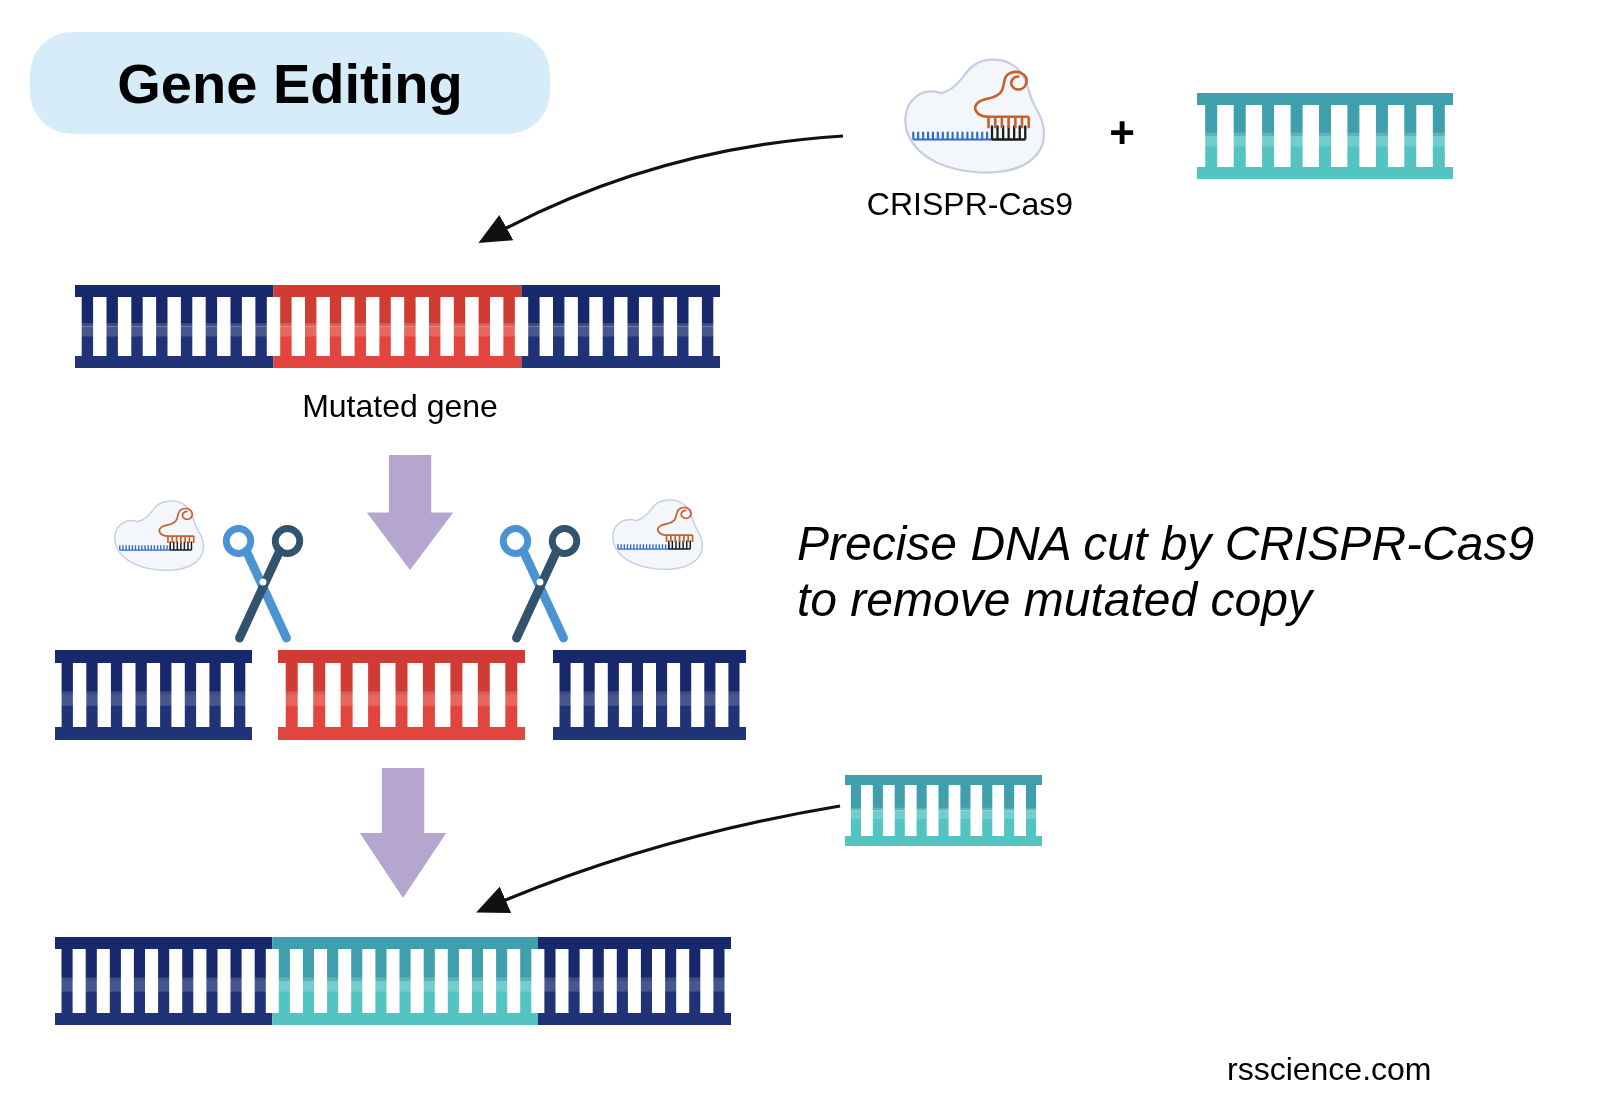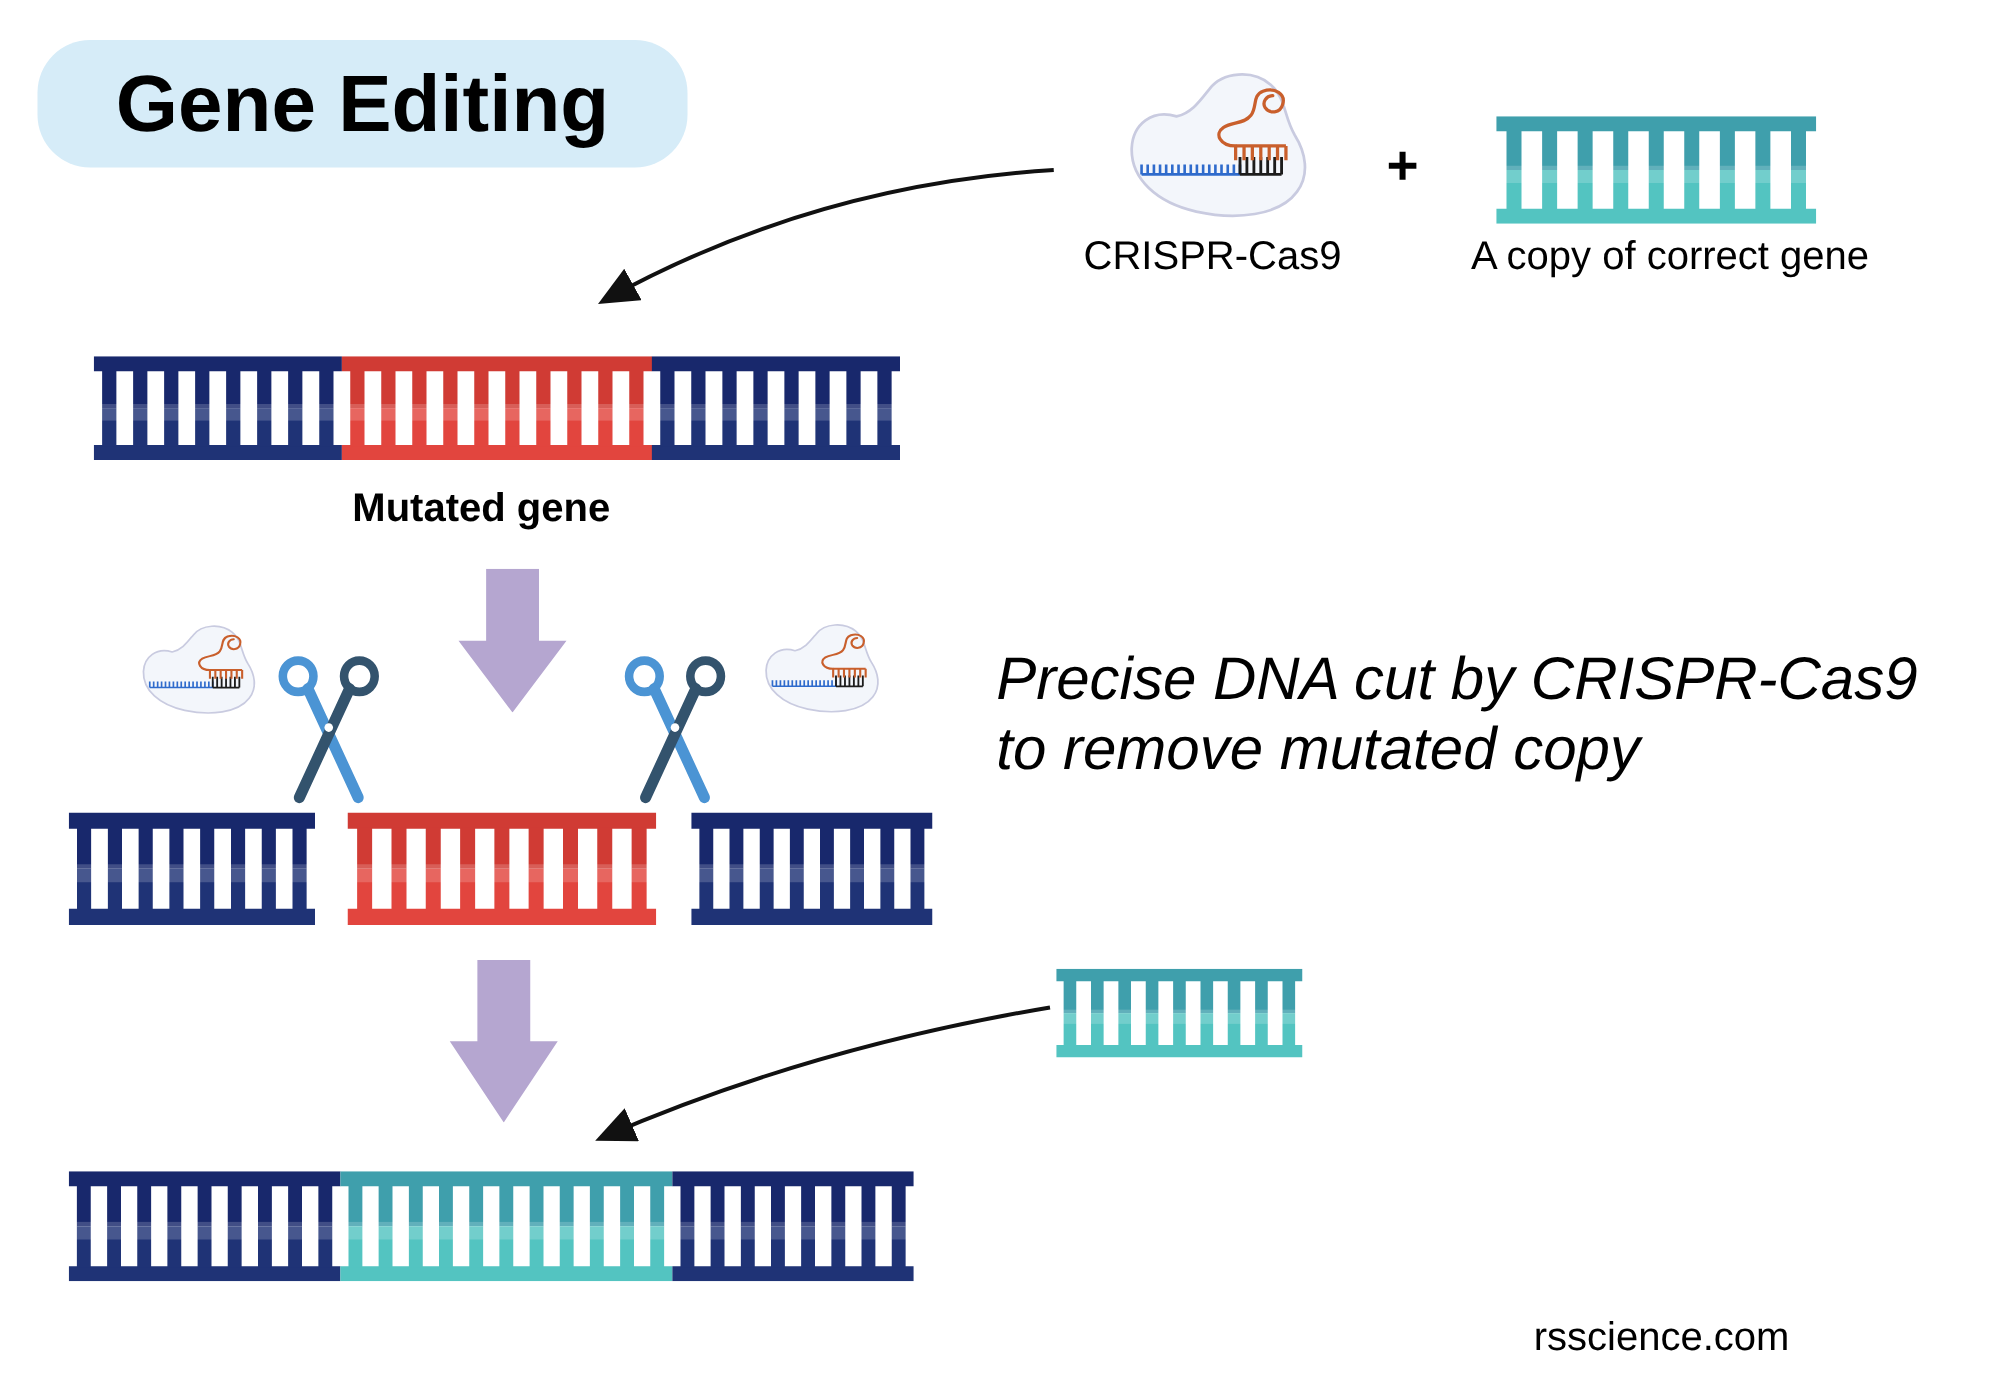--- a/index.html
+++ b/index.html
@@ -5,21 +5,21 @@
   html,body{margin:0;padding:0;background:#ffffff;}
   .canvas{
     position:relative;width:1599px;height:1109px;background:#ffffff;
     font-family:"Liberation Sans", sans-serif;color:#000;overflow:hidden;
   }
   .abs{position:absolute;}
   .title-pill{
     left:30px;top:32px;width:520px;height:102px;border-radius:42px;
     background:var(--title-bg,#d6ecf8);display:flex;align-items:center;justify-content:center;
   }
-  .title-text{font-size:64px;font-weight:bold;letter-spacing:0px;}
+  .title-text{font-size:56px;font-weight:bold;letter-spacing:0px;}
   .label{font-size:32px;text-align:center;}
   .plus{font-size:44px;font-weight:bold;text-align:center;line-height:58px;}
   .caption{font-size:48px;line-height:56px;white-space:nowrap;font-style:italic;}
   .caption span{display:block;}
   .watermark{font-size:32px;}
   .fig{position:absolute;}
   .fig svg{display:block;}
   .overlay{position:absolute;left:0;top:0;pointer-events:none;}
 </style>
 </head>
@@ -60,21 +60,20 @@
         <rect x="150.4" y="43.0" width="12.0" height="32.0" fill="#53c4c1"></rect>
         <rect x="178.9" y="11.0" width="12.0" height="32.0" fill="#3f9fac"></rect>
         <rect x="178.9" y="43.0" width="12.0" height="32.0" fill="#53c4c1"></rect>
         <rect x="207.3" y="11.0" width="12.0" height="32.0" fill="#3f9fac"></rect>
         <rect x="207.3" y="43.0" width="12.0" height="32.0" fill="#53c4c1"></rect>
         <rect x="235.8" y="11.0" width="12.0" height="32.0" fill="#3f9fac"></rect>
         <rect x="235.8" y="43.0" width="12.0" height="32.0" fill="#53c4c1"></rect>
         <rect x="0" y="39.6" width="256" height="13.8" fill="#ffffff" opacity="0.18"></rect>
       </svg>
     </div>
-  <div class="abs label" style="left:1146px;top:186px;width:380px;">A copy of correct gene</div>
 
   <div class="fig" id="ladder-mutated" style="left:75px;top:285px;width:645px;height:83px;">
       <svg width="645" height="83" viewBox="0 0 645 83">
         <rect x="0.0" y="0.0" width="198.5" height="12.0" fill="#18286c"></rect>
         <rect x="0.0" y="71.0" width="198.5" height="12.0" fill="#1f3376"></rect>
         <rect x="6.7" y="11.0" width="11.4" height="30.5" fill="#18286c"></rect>
         <rect x="6.7" y="41.5" width="11.4" height="30.5" fill="#1f3376"></rect>
         <rect x="31.5" y="11.0" width="11.4" height="30.5" fill="#18286c"></rect>
         <rect x="31.5" y="41.5" width="11.4" height="30.5" fill="#1f3376"></rect>
         <rect x="56.3" y="11.0" width="11.4" height="30.5" fill="#18286c"></rect>
@@ -125,21 +124,21 @@
         <rect x="552.5" y="41.5" width="11.4" height="30.5" fill="#1f3376"></rect>
         <rect x="577.3" y="11.0" width="11.4" height="30.5" fill="#18286c"></rect>
         <rect x="577.3" y="41.5" width="11.4" height="30.5" fill="#1f3376"></rect>
         <rect x="602.1" y="11.0" width="11.4" height="30.5" fill="#18286c"></rect>
         <rect x="602.1" y="41.5" width="11.4" height="30.5" fill="#1f3376"></rect>
         <rect x="626.9" y="11.0" width="11.4" height="30.5" fill="#18286c"></rect>
         <rect x="626.9" y="41.5" width="11.4" height="30.5" fill="#1f3376"></rect>
         <rect x="0" y="38.2" width="645" height="13.3" fill="#ffffff" opacity="0.18"></rect>
       </svg>
     </div>
-  <div class="abs label" style="left:235px;top:388px;width:300px;font-weight:bold;">Mutated gene</div>
+  <div class="abs label" style="left:250px;top:388px;width:300px;">Mutated gene</div>
 
   <div class="fig" id="flow-arrow-1" style="left:365px;top:455px;width:90px;height:115px;">
       <svg width="90" height="115" viewBox="0 0 90 115">
         <polygon points="23.9,0.0 66.2,0.0 66.2,57.5 88.2,57.5 45.0,115.0 1.8,57.5 23.9,57.5" fill="#b5a6d0"></polygon>
       </svg>
     </div>
   <div class="fig" id="blob-left" style="left:103px;top:492px;width:112px;height:86px;">
       <svg width="112" height="86" viewBox="0 0 200 160" preserveAspectRatio="none">
         <path d="M 62 55 C 40 48 22 62 21 84 C 20 112 44 134 80 142 C 116 150 156 146 172 124 C 184 108 180 88 170 72 C 160 55 162 38 148 26 C 132 12 104 14 92 30 C 84 40 76 52 62 55 Z" fill="#f3f6fb" stroke="#c9cbe0" stroke-width="2.5"></path>
         <path d="M 30 108 L 120 108 M 30.0 108 L 30.0 99.0 M 35.6 108 L 35.6 99.0 M 41.3 108 L 41.3 99.0 M 46.9 108 L 46.9 99.0 M 52.5 108 L 52.5 99.0 M 58.1 108 L 58.1 99.0 M 63.8 108 L 63.8 99.0 M 69.4 108 L 69.4 99.0 M 75.0 108 L 75.0 99.0 M 80.6 108 L 80.6 99.0 M 86.3 108 L 86.3 99.0 M 91.9 108 L 91.9 99.0 M 97.5 108 L 97.5 99.0 M 103.1 108 L 103.1 99.0 M 108.8 108 L 108.8 99.0 M 114.4 108 L 114.4 99.0 M 120.0 108 L 120.0 99.0" stroke="#2f6bcc" stroke-width="2.4" fill="none"></path>

